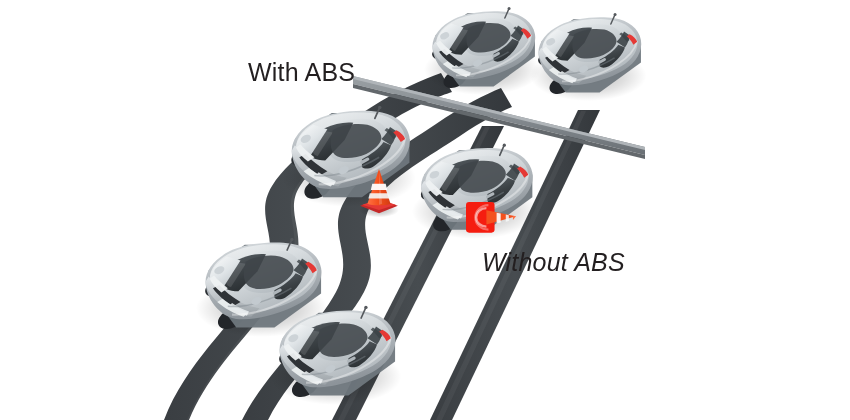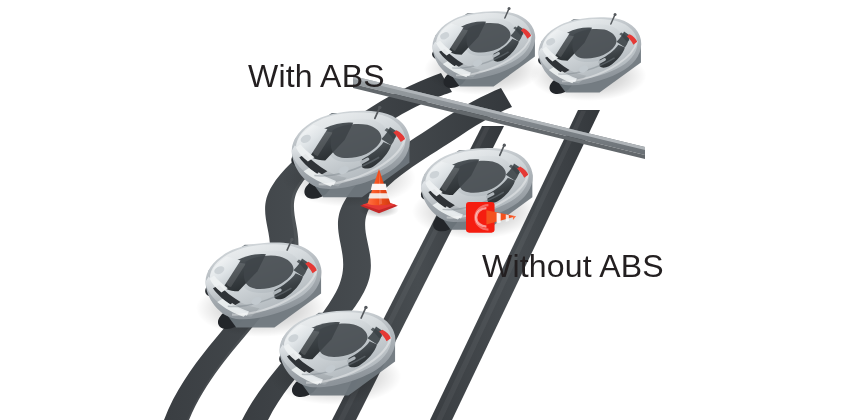--- a/index.html
+++ b/index.html
@@ -21,33 +21,34 @@
   #scene {
     position: absolute;
     left: 0;
     top: 0;
     width: 850px;
     height: 420px;
   }
   .diagram-label {
     position: absolute;
     font-family: "Liberation Sans", sans-serif;
-    font-size: 32px;
+    font-size: 25px;
     font-weight: 400;
     color: #231f20;
     white-space: nowrap;
     letter-spacing: 0.2px;
   }
   #label-with-abs {
     left: 248px;
     top: 58px;
   }
   #label-without-abs {
     left: 482px;
     top: 248px;
+    font-style: italic;
   }
 </style>
 </head>
 <body>
 
 <div id="stage">
 
   <svg id="scene" viewBox="0 0 850 420" xmlns="http://www.w3.org/2000/svg">
     <defs>
 

